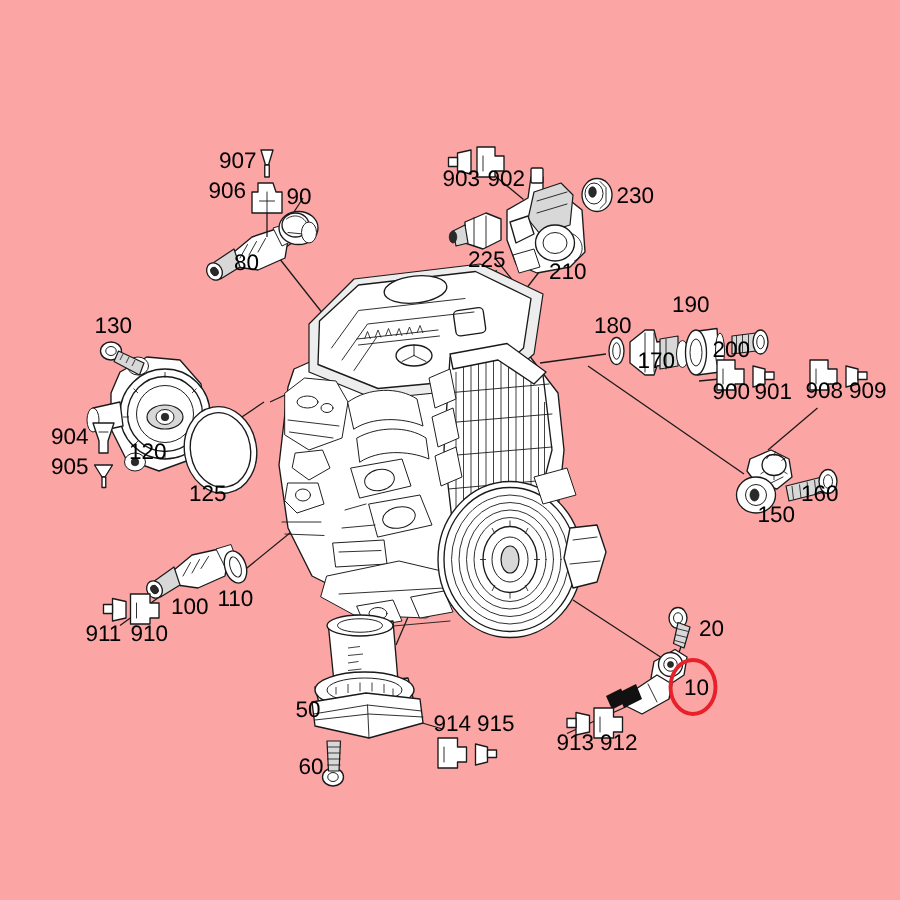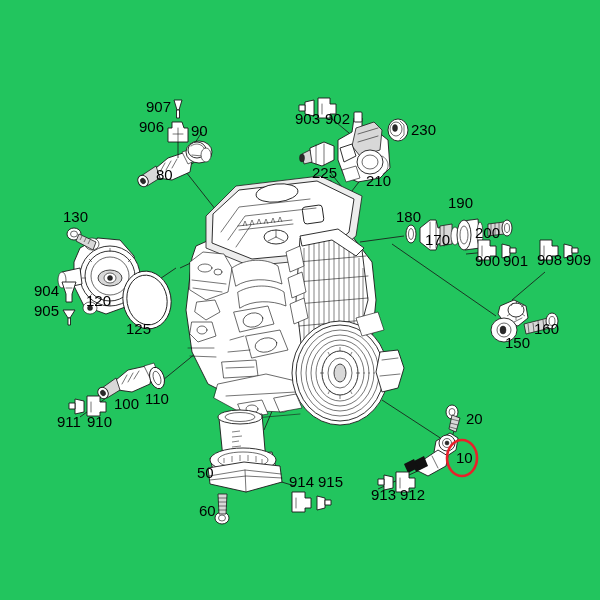--- a/index.html
+++ b/index.html
@@ -10,21 +10,21 @@
   body {
     width: 600px;
     height: 600px;
     font-family: "Liberation Sans", sans-serif;
     overflow: hidden;
   }
   #diagram-root {
     position: relative;
     width: 600px;
     height: 600px;
-    background: #22c55e;
+    background: #fca5a5;
   }
   svg.layer {
     position: absolute;
     left: 0;
     top: 0;
     width: 600px;
     height: 600px;
   }
   .ln { stroke: #1a1a1a; fill: none; stroke-width: 0.9; stroke-linecap: round; stroke-linejoin: round; }
   .ln-thin { stroke: #1a1a1a; fill: none; stroke-width: 0.6; stroke-linecap: round; stroke-linejoin: round; }

